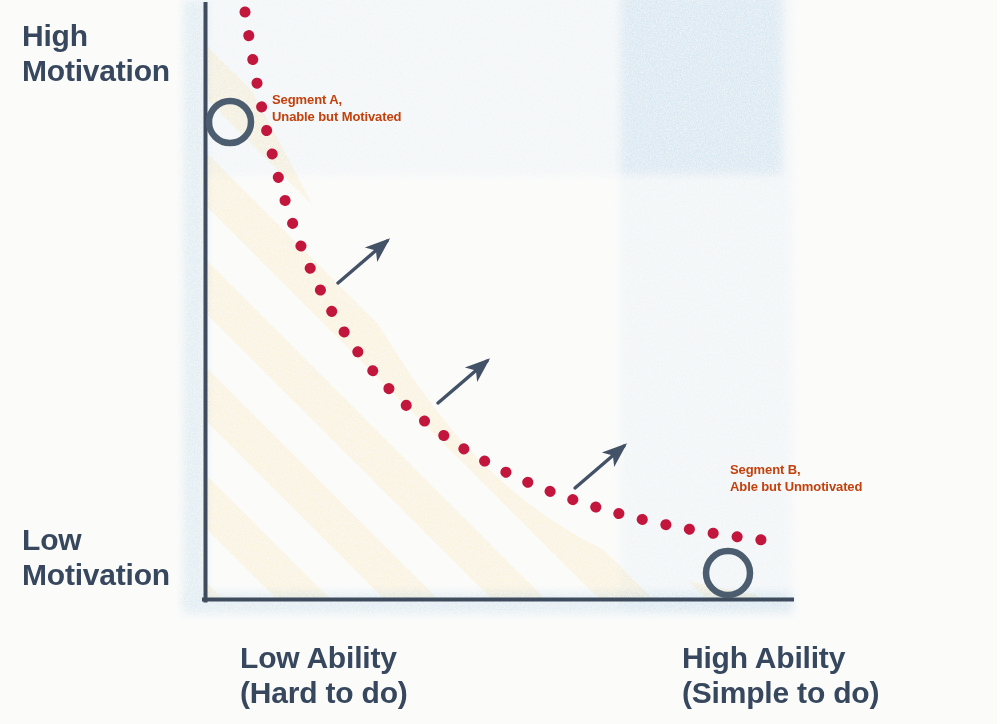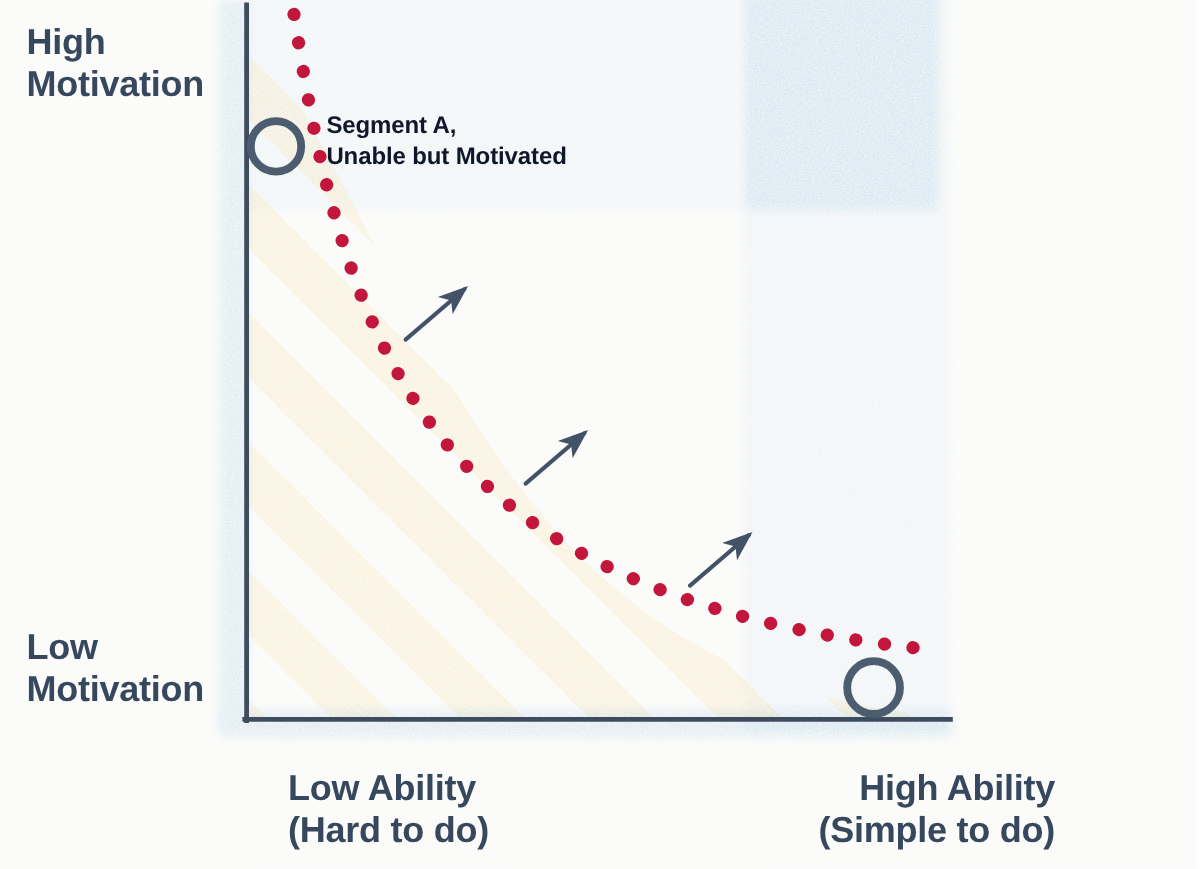--- a/index.html
+++ b/index.html
@@ -32,41 +32,41 @@
     font-weight: bold;
     line-height: 1.18;
     white-space: pre;
     letter-spacing: -0.2px;
   }
   .axis-label.big {
     font-size: 30px;
   }
   .callout {
     position: absolute;
-    color: #0f172a;
+    color: #c2410c;
     font-family: "Liberation Sans", sans-serif;
     font-weight: bold;
-    font-size: 20px;
+    font-size: 13px;
     line-height: 1.3;
     white-space: pre;
     letter-spacing: -0.1px;
   }
   .action-line-text {
     position: absolute;
     color: #37485e;
     font-family: "Liberation Sans", sans-serif;
     font-weight: bold;
     font-size: 29px;
     white-space: pre;
     letter-spacing: -0.2px;
   }
   #lbl-high-motivation { left: 22px; top: 18px; }
   #lbl-low-motivation  { left: 22px; top: 522px; }
   #lbl-low-ability     { left: 196px; top: 640px; margin-left: 44px; }
-  #lbl-high-ability    { left: 682px; top: 640px; text-align: right; }
+  #lbl-high-ability    { left: 682px; top: 640px; }
   #lbl-segment-a       { left: 272px; top: 92px; }
   #lbl-segment-b       { left: 730px; top: 462px; }
   #lbl-action-line     { left: 253px; top: 436px; }
 </style>
 </head>
 <body>
 
 <div id="stage">
 
   <svg class="layer" viewBox="0 0 1000 724">
@@ -162,15 +162,17 @@
 
   <div class="axis-label big" id="lbl-low-ability">Low Ability
 (Hard to do)</div>
 
   <div class="axis-label big" id="lbl-high-ability">High Ability
 (Simple to do)</div>
 
   <div class="callout" id="lbl-segment-a">Segment A,
 Unable but Motivated</div>
 
+  <div class="callout" id="lbl-segment-b">Segment B,
+Able but Unmotivated</div>
 
 
 </div>
 
 </body></html>

